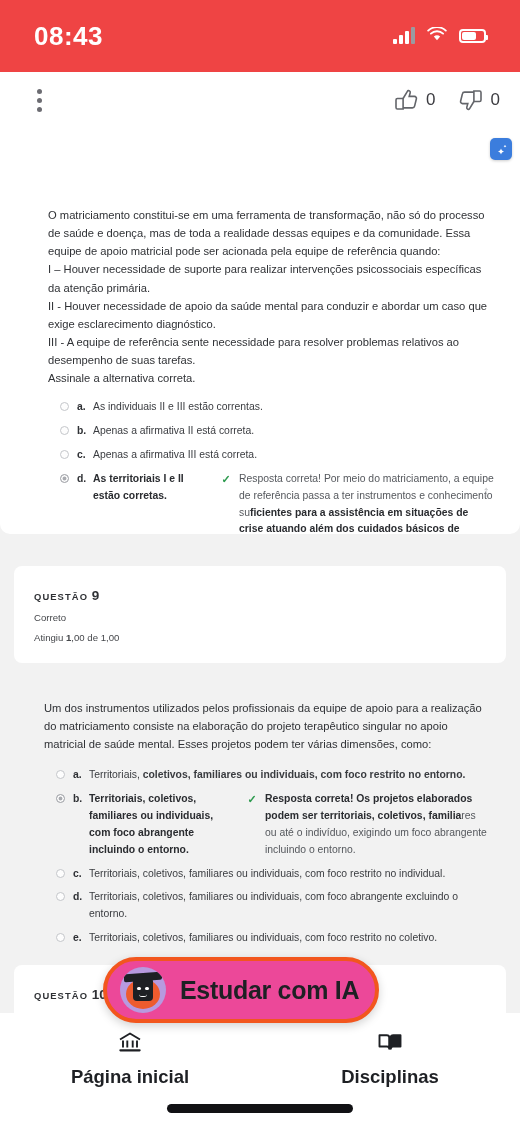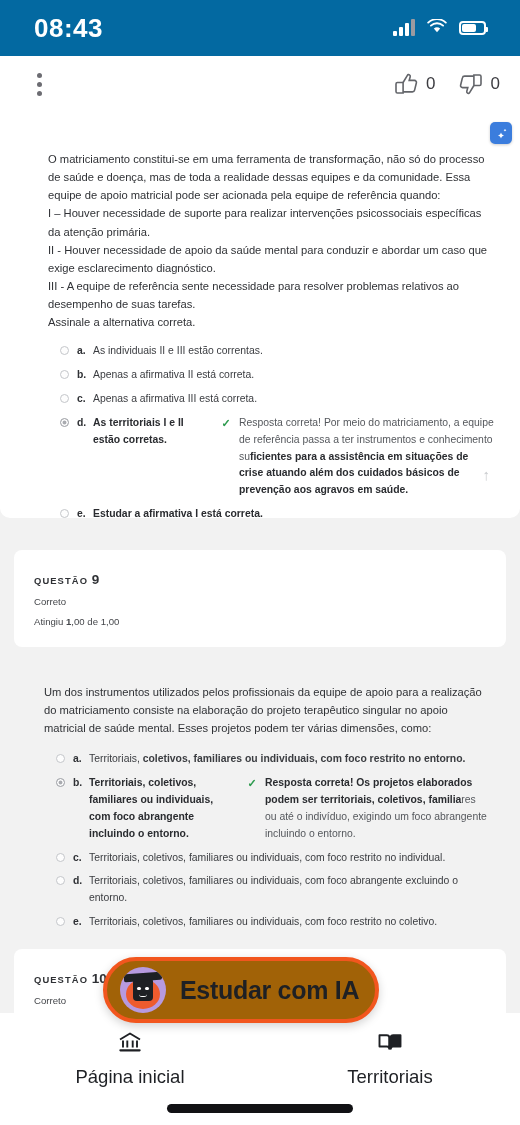--- a/index.html
+++ b/index.html
@@ -13,22 +13,22 @@
   .phone {
     position: relative;
     width: 520px;
     height: 1125px;
     background: #f2f2f2;
     overflow: hidden;
   }
 
   
   .status-bar {
-    height: 56px;
-    background: #0369a1;
+    height: 72px;
+    background: #ef4444;
     display: flex;
     align-items: center;
     justify-content: space-between;
     padding: 0 34px 0 34px;
     color: #ffffff;
   }
   .status-time {
     font-size: 26px;
     font-weight: 700;
     letter-spacing: 0.5px;
@@ -168,21 +168,21 @@
     cursor: pointer;
   }
 
   
   .ia-fab {
     position: absolute;
     left: 103px;
     top: 957px;
     width: 276px;
     height: 66px;
-    background: #a16207;
+    background: #ec4899;
     border: 4px solid #f2561e;
     border-radius: 34px;
     display: flex;
     align-items: center;
     gap: 14px;
     padding-left: 13px;
     box-shadow: 0 3px 10px rgba(0,0,0,.18);
     cursor: pointer;
     z-index: 40;
   }
@@ -244,21 +244,21 @@
   }
   .nav-item {
     flex: 1 1 0;
     display: flex;
     flex-direction: column;
     align-items: center;
     gap: 9px;
     cursor: pointer;
   }
   .nav-icon { height: 30px; display: flex; align-items: center; justify-content: center; color: #1e2024; }
-  .nav-label { font-size: 18.5px; color: #1e2024; white-space: nowrap; }
+  .nav-label { font-size: 18.5px; color: #1e2024; white-space: nowrap; font-weight: bold; }
   .home-indicator {
     position: absolute;
     left: 50%; transform: translateX(-50%);
     bottom: 12px;
     width: 186px; height: 9px;
     background: #111114;
     border-radius: 6px;
   }
 </style>
 </head>
@@ -323,21 +323,21 @@
       <div class="blue-badge" style="right:8px; top:10px;">
         <span>
           <svg width="13" height="13" viewBox="0 0 13 13">
               <path d="M3 8.5c1.6-.4 2.6-1.5 3-3 .4 1.5 1.4 2.6 3 3-1.6.4-2.6 1.5-3 3-.4-1.5-1.4-2.6-3-3z" fill="#fff"></path>
               <path d="M8.6 3.2c.7-.2 1.2-.7 1.4-1.4.2.7.7 1.2 1.4 1.4-.7.2-1.2.7-1.4 1.4-.2-.7-.7-1.2-1.4-1.4z" fill="#fff"></path>
             </svg>
         </span>
       </div>
 
       <div class="qbody">
-        <p style="white-space:pre-line;">O matriciamento constitui-se em uma ferramenta de transformação, não só do processo de saúde e doença, mas de toda a realidade dessas equipes e da comunidade. Essa equipe de apoio matricial pode ser acionada pela equipe de referência quando:
+        <p style="white-space:pre-line;margin-top:40px;">O matriciamento constitui-se em uma ferramenta de transformação, não só do processo de saúde e doença, mas de toda a realidade dessas equipes e da comunidade. Essa equipe de apoio matricial pode ser acionada pela equipe de referência quando:
 I – Houver necessidade de suporte para realizar intervenções psicossociais específicas da atenção primária.
 II - Houver necessidade de apoio da saúde mental para conduzir e abordar um caso que exige esclarecimento diagnóstico.
 III - A equipe de referência sente necessidade para resolver problemas relativos ao desempenho de suas tarefas.
 Assinale a alternativa correta.</p>
       </div>
 
       <div class="options">
         <div class="opt">
           <span class="radio"></span>
           <span class="opt-letter">a.</span>
@@ -467,18 +467,18 @@
       </div>
       <div class="nav-label">Página inicial</div>
     </div>
     <div class="nav-item">
       <div class="nav-icon">
         <svg width="28" height="26" viewBox="0 0 28 26">
             <path d="M3.5 6.2h7.2c1.4 0 2.5 1 2.5 2.3v11.3c0-1.3-1.1-2.3-2.5-2.3H3.5z" fill="none" stroke="#1e2024" stroke-width="1.9" stroke-linejoin="round"></path>
             <path d="M24.5 6.2h-7.2c-1.4 0-2.5 1-2.5 2.3v11.3c0-1.3 1.1-2.3 2.5-2.3h7.2z" fill="#1e2024" stroke="#1e2024" stroke-width="1.9" stroke-linejoin="round"></path>
           </svg>
       </div>
-      <div class="nav-label">Territoriais</div>
+      <div class="nav-label">Disciplinas</div>
     </div>
     <div class="home-indicator"></div>
   </div>
 
 </div>
 
 </body></html>

